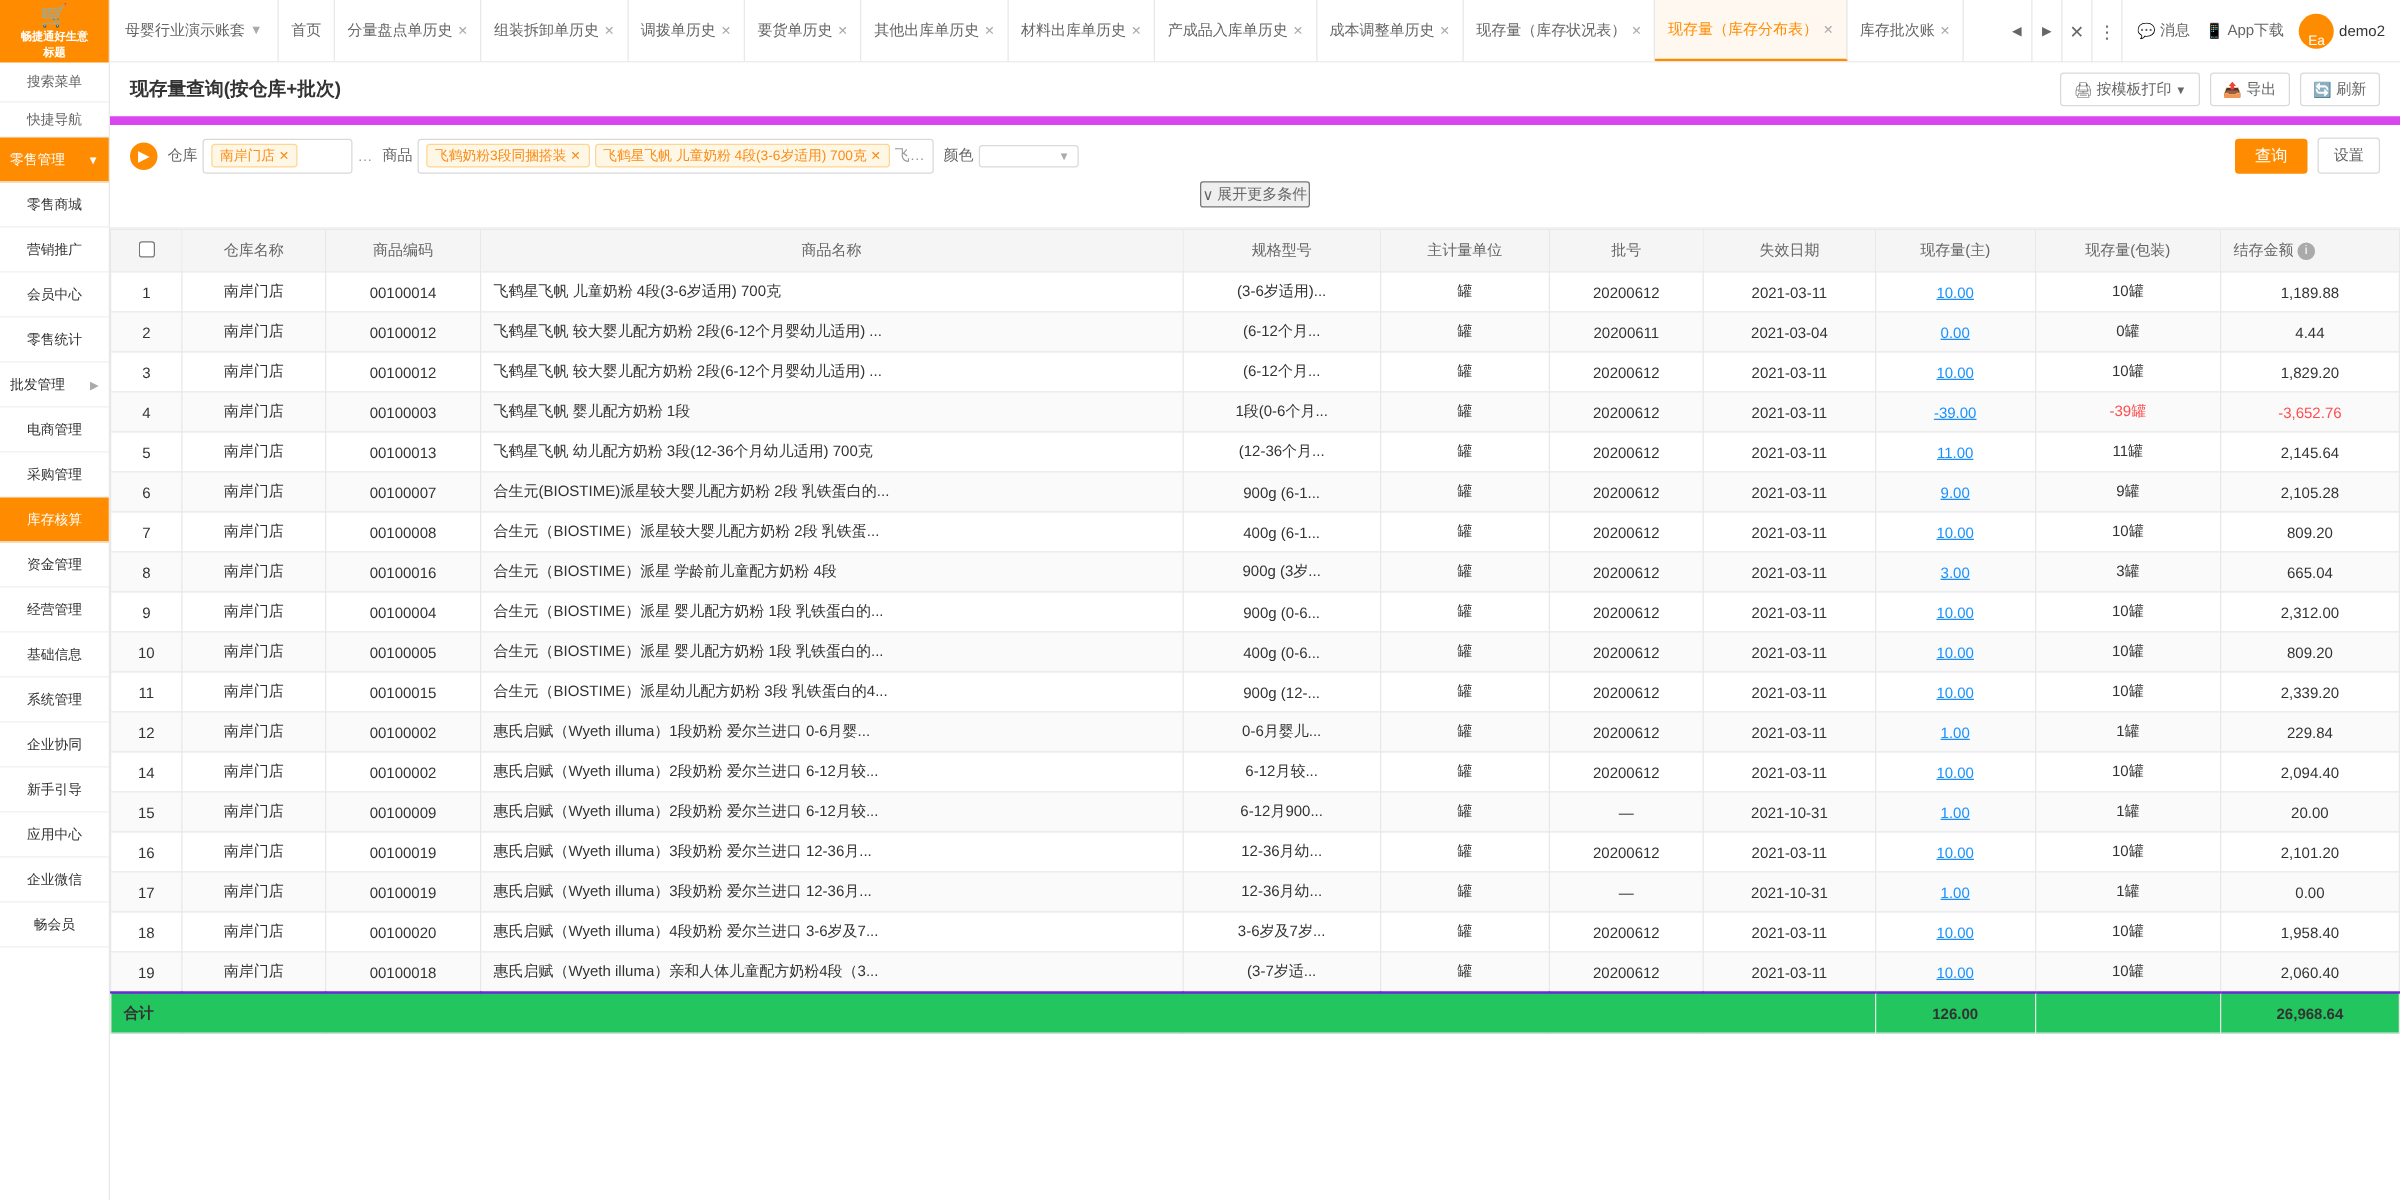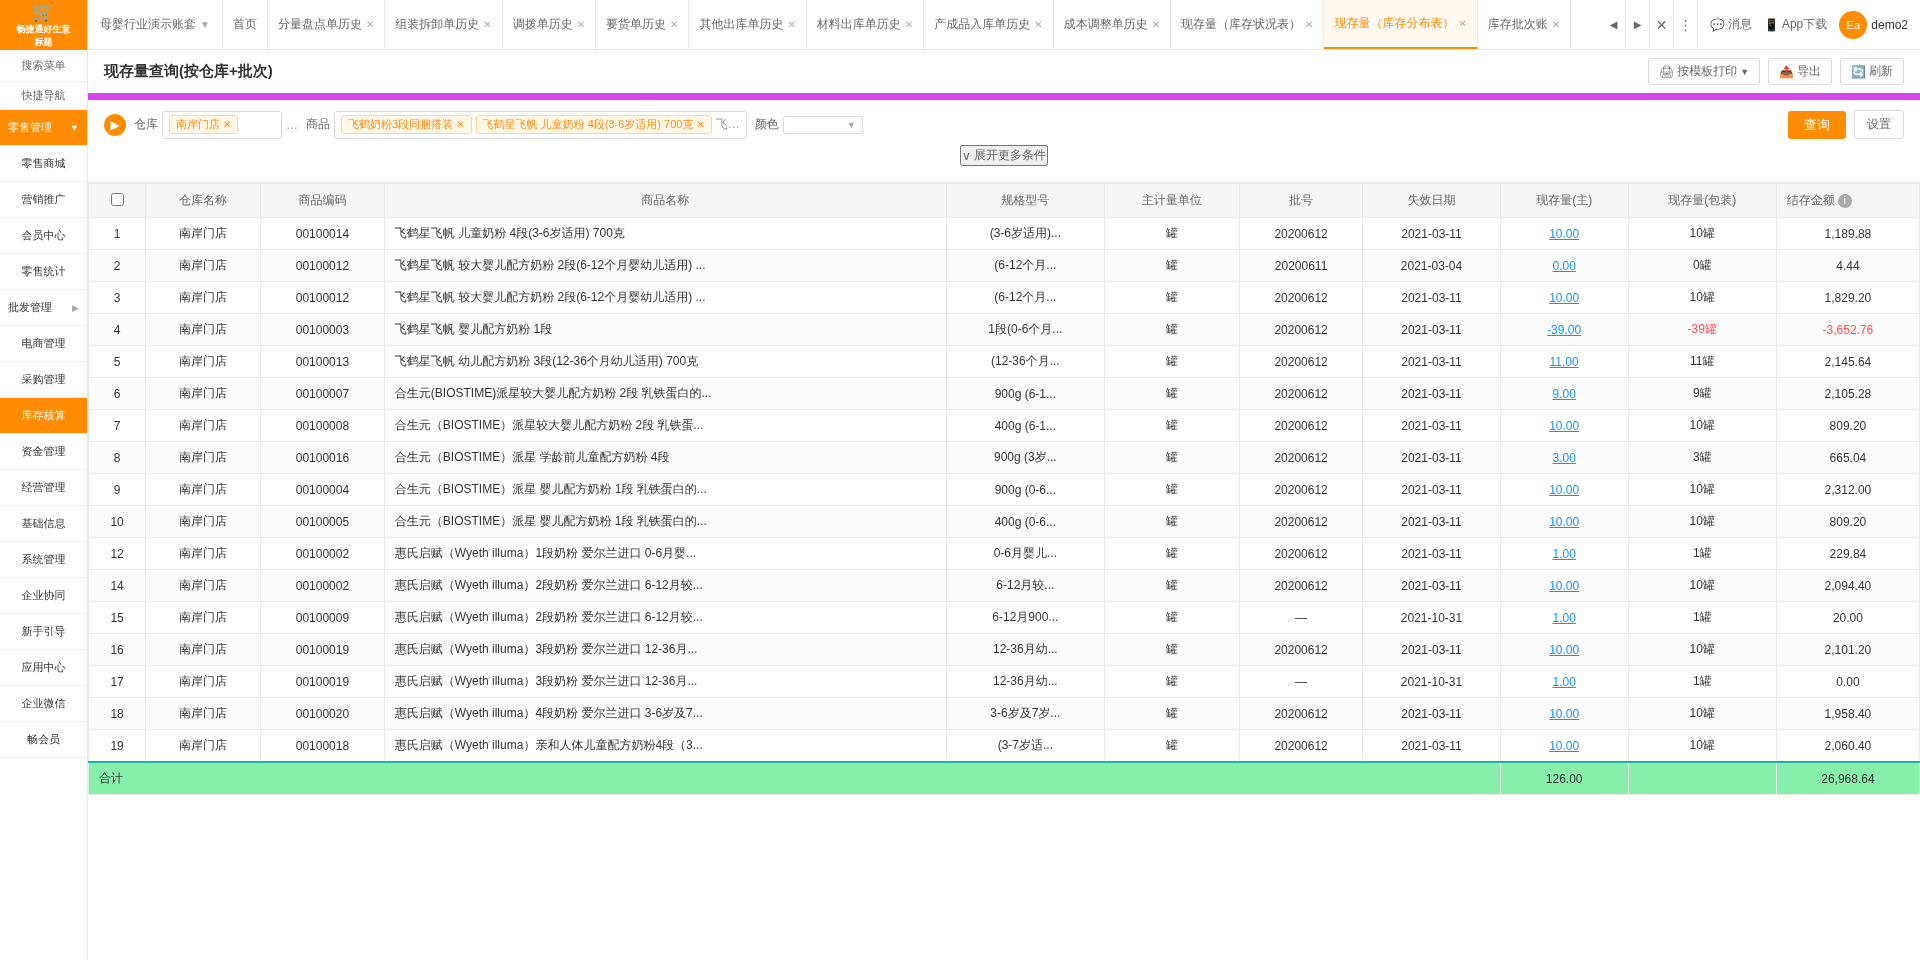--- a/index.html
+++ b/index.html
@@ -25,21 +25,21 @@
     .topnav-left { display: flex; align-items: center; padding: 0 12px; border-right: 1px solid #e8e8e8; height: 100%; }
     .topnav-left .industry { font-size: 12px; color: #666; cursor: pointer; display: flex; align-items: center; gap: 4px; }
     .topnav-tabs { flex: 1; display: flex; align-items: center; overflow: hidden; height: 100%; }
     .nav-tab { display: flex; align-items: center; padding: 0 10px; height: 100%; font-size: 12px; color: #666; cursor: pointer; border-right: 1px solid #e8e8e8; white-space: nowrap; flex-shrink: 0; }
     .nav-tab.active { color: #ff8c00; background: #fff8f0; border-bottom: 2px solid #ff8c00; }
     .nav-tab .close-x { margin-left: 4px; font-size: 10px; color: #aaa; }
     .topnav-right { display: flex; align-items: center; gap: 12px; padding: 0 12px; flex-shrink: 0; }
     .topnav-right .msg { display: flex; align-items: center; gap: 3px; color: #666; font-size: 12px; cursor: pointer; }
     .topnav-right .app { display: flex; align-items: center; gap: 3px; color: #666; font-size: 12px; cursor: pointer; }
     .topnav-right .user { display: flex; align-items: center; gap: 4px; cursor: pointer; }
-    .topnav-right .avatar { width: 28px; height: 28px; border-radius: 50%; background: #ff8c00; display: flex; align-items: center; justify-content: center; color: #fff; font-size: 11px; }
+    .topnav-right .avatar { width: 28px; height: 28px; border-radius: 50%; background: #ff8c00; display: flex; align-items: flex-end; justify-content: center; color: #fff; font-size: 11px; }
     .topnav-right .username { font-size: 12px; color: #333; }
     .tab-arrows { display: flex; align-items: center; }
     .tab-arrow-btn { width: 24px; height: 50px; display: flex; align-items: center; justify-content: center; cursor: pointer; color: #666; border-right: 1px solid #e8e8e8; font-size: 10px; }
     .tab-close-all { width: 24px; height: 50px; display: flex; align-items: center; justify-content: center; cursor: pointer; color: #666; border-right: 1px solid #e8e8e8; font-size: 14px; }
 
     
     .breadcrumb-area { background: #fff; padding: 8px 16px; border-bottom: 7px solid #d946ef; display: flex; align-items: center; justify-content: space-between; flex-shrink: 0; gap: 16px; }
     .breadcrumb-title { font-size: 15px; font-weight: bold; color: #333; }
     .breadcrumb-actions { display: flex; align-items: center; gap: 8px; }
     .btn-template { background: #fff; border: 1px solid #d9d9d9; padding: 4px 10px; border-radius: 3px; font-size: 12px; cursor: pointer; display: flex; align-items: center; gap: 3px; color: #666; }
@@ -67,21 +67,21 @@
     
     .table-container { flex: 1; overflow: auto; background: #fff; }
     table { width: 100%; border-collapse: collapse; font-size: 12px; }
     thead tr { background: #f5f5f5; }
     th { padding: 8px 10px; text-align: center; border: 1px solid #e8e8e8; font-weight: normal; color: #666; white-space: nowrap; position: sticky; top: 0; background: #f5f5f5; z-index: 1; }
     td { padding: 7px 10px; border: 1px solid #e8e8e8; text-align: center; color: #333; white-space: nowrap; }
     tr:nth-child(even) td { background: #fafafa; }
     td.text-left { text-align: left; }
     td.negative { color: #ff4d4f; }
     td.link { color: #1890ff; text-decoration: underline; cursor: pointer; }
-    .total-row td { background: #86efac; font-weight: normal; border-top: 2px solid #14b8a6; }
+    .total-row td { background: #22c55e; font-weight: bold; border-top: 2px solid #6d28d9; }
 
     
     .col-info { display: flex; align-items: center; justify-content: flex-start; gap: 3px; }
     .info-icon { width: 14px; height: 14px; border-radius: 50%; background: #aaa; color: #fff; font-size: 10px; display: inline-flex; align-items: center; justify-content: center; cursor: pointer; }
 
     
     ::-webkit-scrollbar { width: 6px; height: 6px; }
     ::-webkit-scrollbar-track { background: #f0f0f0; }
     ::-webkit-scrollbar-thumb { background: #ccc; border-radius: 3px; }
   </style>
@@ -451,20 +451,33 @@
     <td class="text-left">合生元（BIOSTIME）派星 婴儿配方奶粉 1段 乳铁蛋白的...</td>
     <td>400g (0-6...</td>
     <td>罐</td>
     <td>20200612</td>
     <td>2021-03-11</td>
     <td class="link">10.00</td>
     <td class="">10罐</td>
     <td class="">809.20</td>
   </tr>
           <tr>
+    <td>11</td>
+    <td>南岸门店</td>
+    <td>00100015</td>
+    <td class="text-left">合生元（BIOSTIME）派星幼儿配方奶粉 3段 乳铁蛋白的4...</td>
+    <td>900g (12-...</td>
+    <td>罐</td>
+    <td>20200612</td>
+    <td>2021-03-11</td>
+    <td class="link">10.00</td>
+    <td class="">10罐</td>
+    <td class="">2,339.20</td>
+  </tr>
+          <tr>
     <td>12</td>
     <td>南岸门店</td>
     <td>00100002</td>
     <td class="text-left">惠氏启赋（Wyeth illuma）1段奶粉 爱尔兰进口 0-6月婴...</td>
     <td>0-6月婴儿...</td>
     <td>罐</td>
     <td>20200612</td>
     <td>2021-03-11</td>
     <td class="link">1.00</td>
     <td class="">1罐</td>

